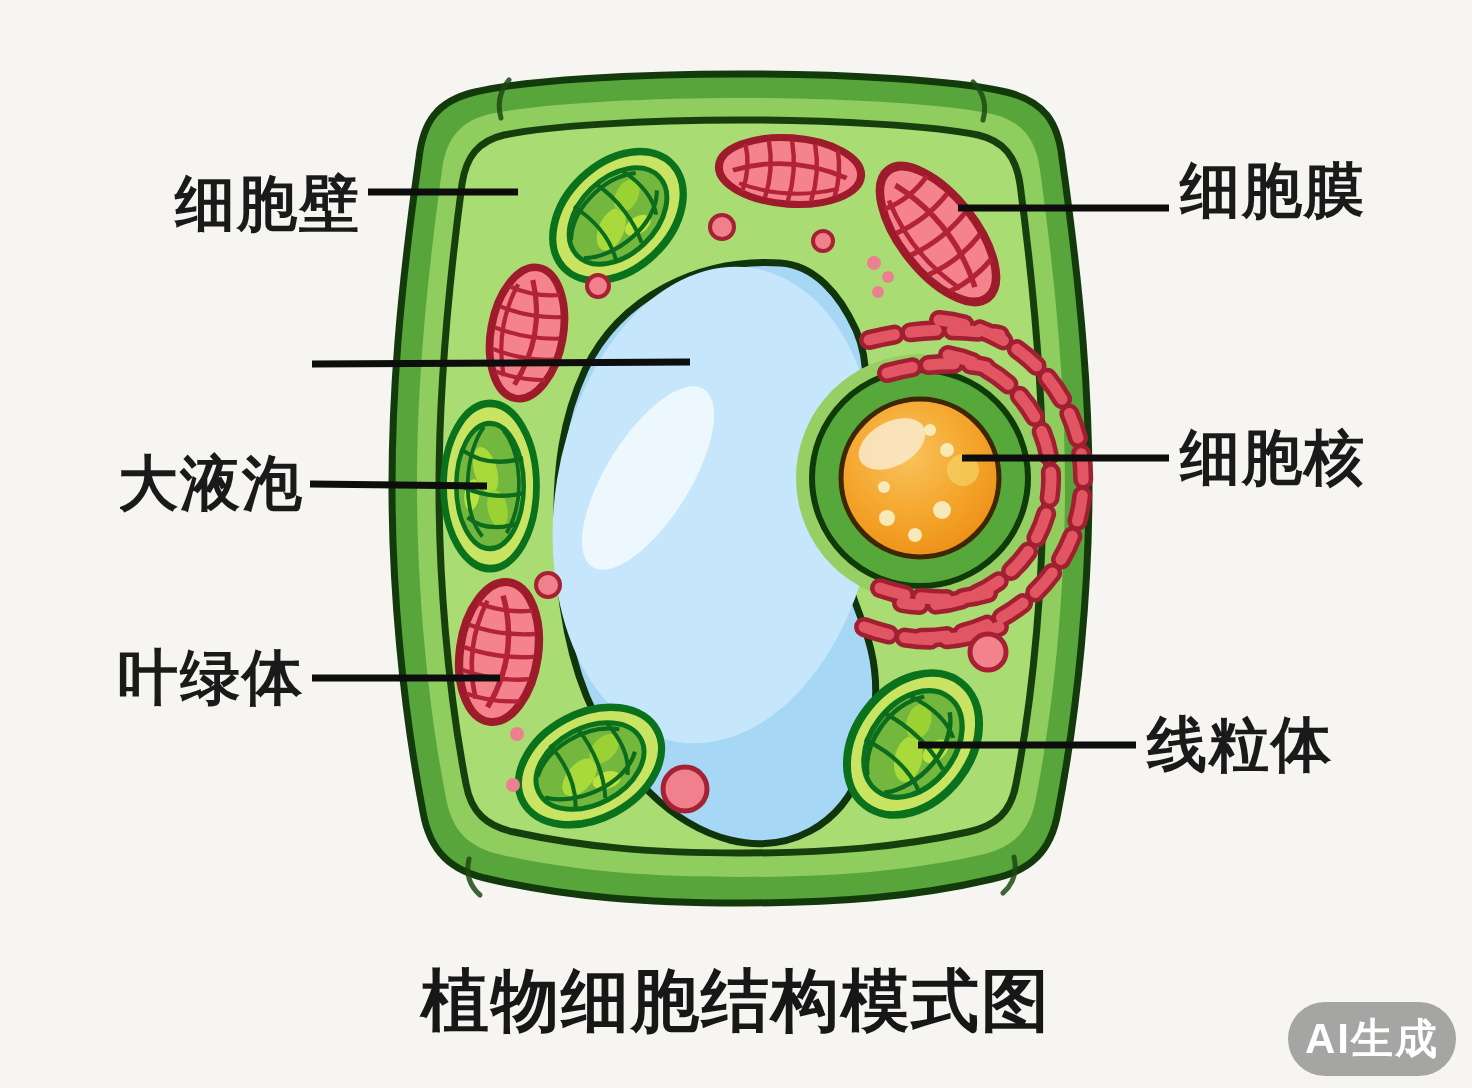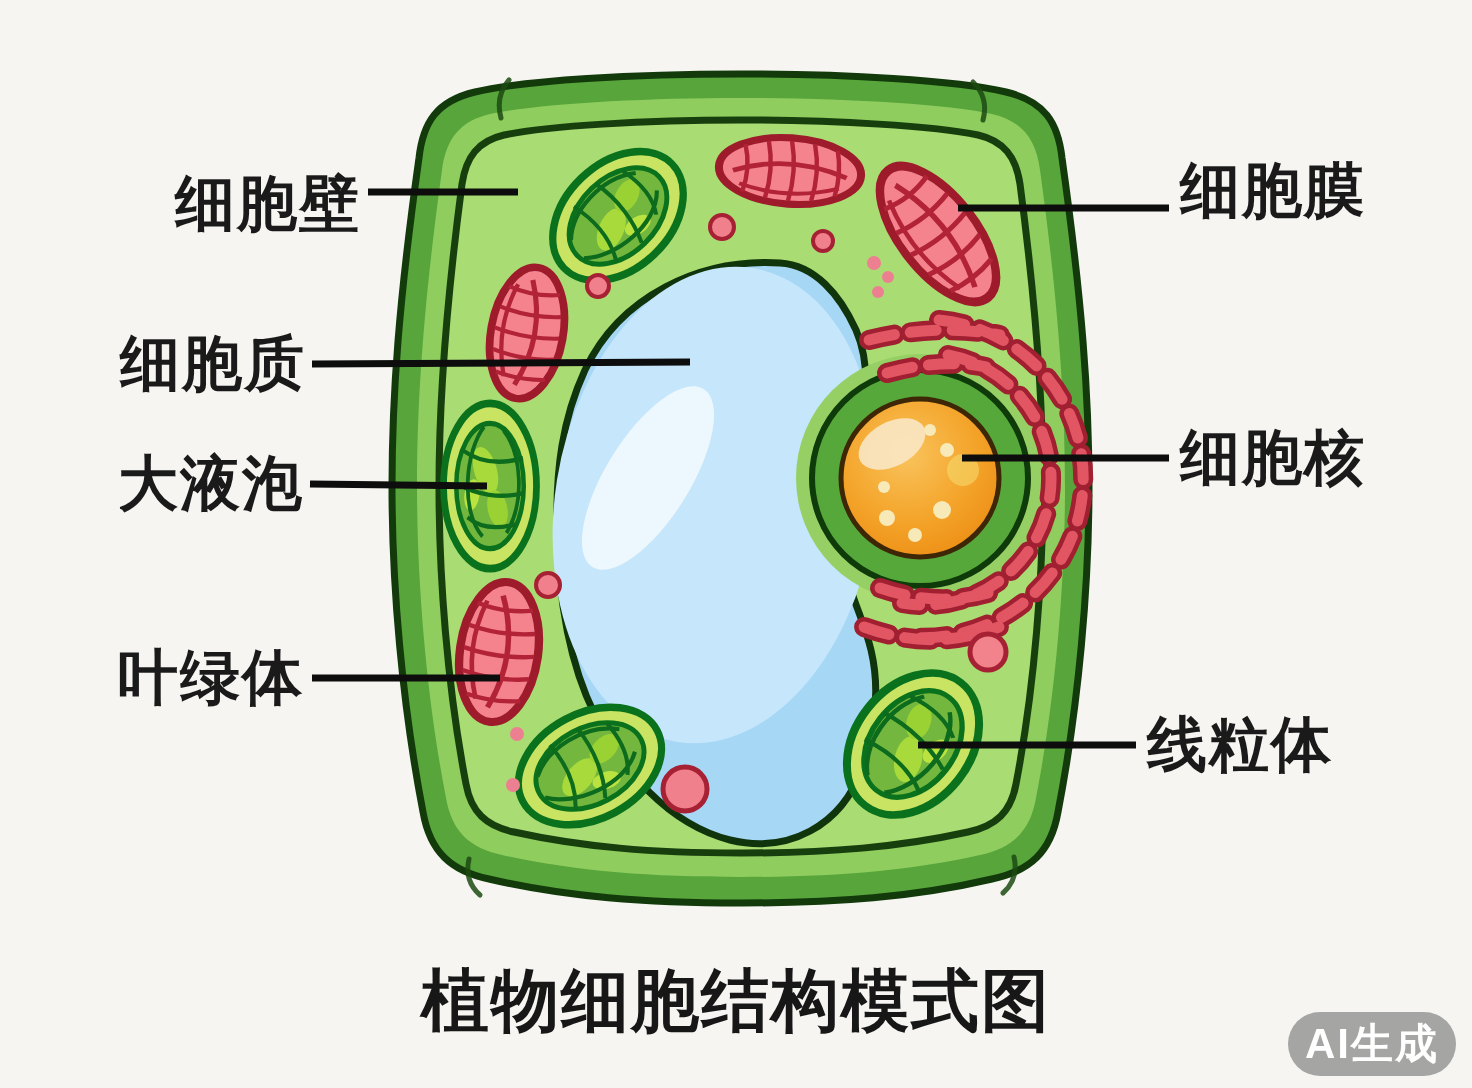--- a/index.html
+++ b/index.html
@@ -16,21 +16,21 @@
     letter-spacing:2px;line-height:66px;white-space:nowrap;
     font-family:"Liberation Sans","DejaVu Sans",sans-serif;
   }
   .diagram-title{
     position:absolute;left:50%;top:956px;transform:translateX(-50%);
     font-size:68px;font-weight:900;color:#171717;letter-spacing:2px;
     white-space:nowrap;
   }
   .watermark-pill{
     position:absolute;right:16px;bottom:12px;
-    width:168px;height:64px;border-radius:38px;
+    width:168px;height:74px;border-radius:38px;
     background:rgba(142,142,142,0.78);
     display:flex;align-items:center;justify-content:center;
     font-size:42px;font-weight:600;color:#ffffff;letter-spacing:2px;
   }
 </style>
 </head>
 <body>
 
 <div id="stage">
 
@@ -172,21 +172,20 @@
       <line x1="312" y1="364" x2="690" y2="362"></line>
       <line x1="310" y1="484" x2="487" y2="486"></line>
       <line x1="312" y1="678" x2="500" y2="678"></line>
       <line x1="958" y1="208" x2="1169" y2="208"></line>
       <line x1="962" y1="458" x2="1169" y2="458"></line>
       <line x1="918" y1="745" x2="1136" y2="745"></line>
     </g>
   </svg>
 
   <div class="part-label" style="left:175px;top:159px;margin-top:12px;">细胞壁</div>
-  <div class="part-label" style="left:120px;top:331px;">细胞质</div>
   <div class="part-label" style="left:118px;top:451px;">大液泡</div>
   <div class="part-label" style="left:118px;top:645px;">叶绿体</div>
   <div class="part-label" style="left:1180px;top:158px;">细胞膜</div>
   <div class="part-label" style="left:1180px;top:425px;">细胞核</div>
   <div class="part-label" style="left:1147px;top:712px;">线粒体</div>
 
   <div class="diagram-title">植物细胞结构模式图</div>
 
   <div class="watermark-pill">
     <span>AI生成</span>

